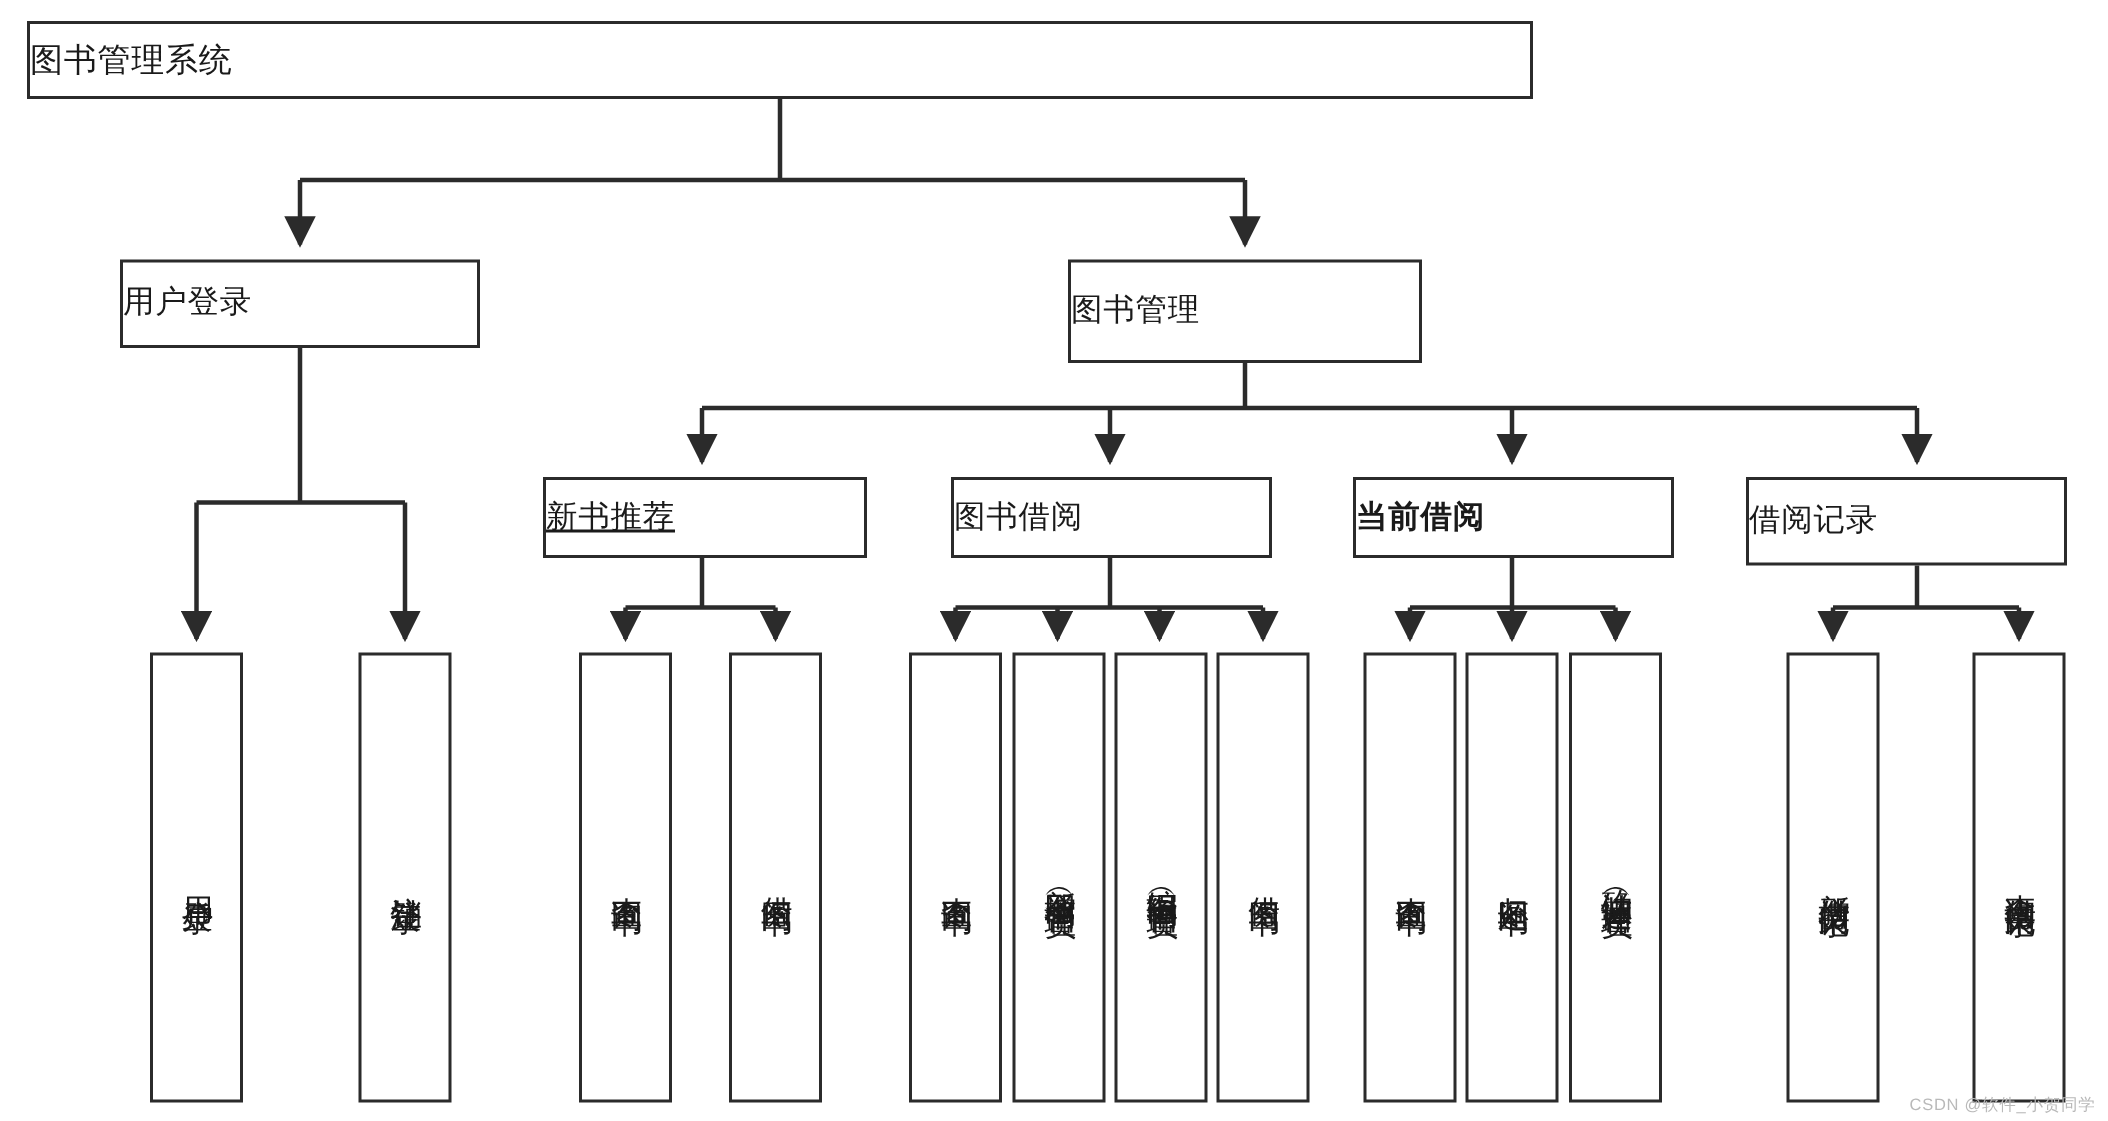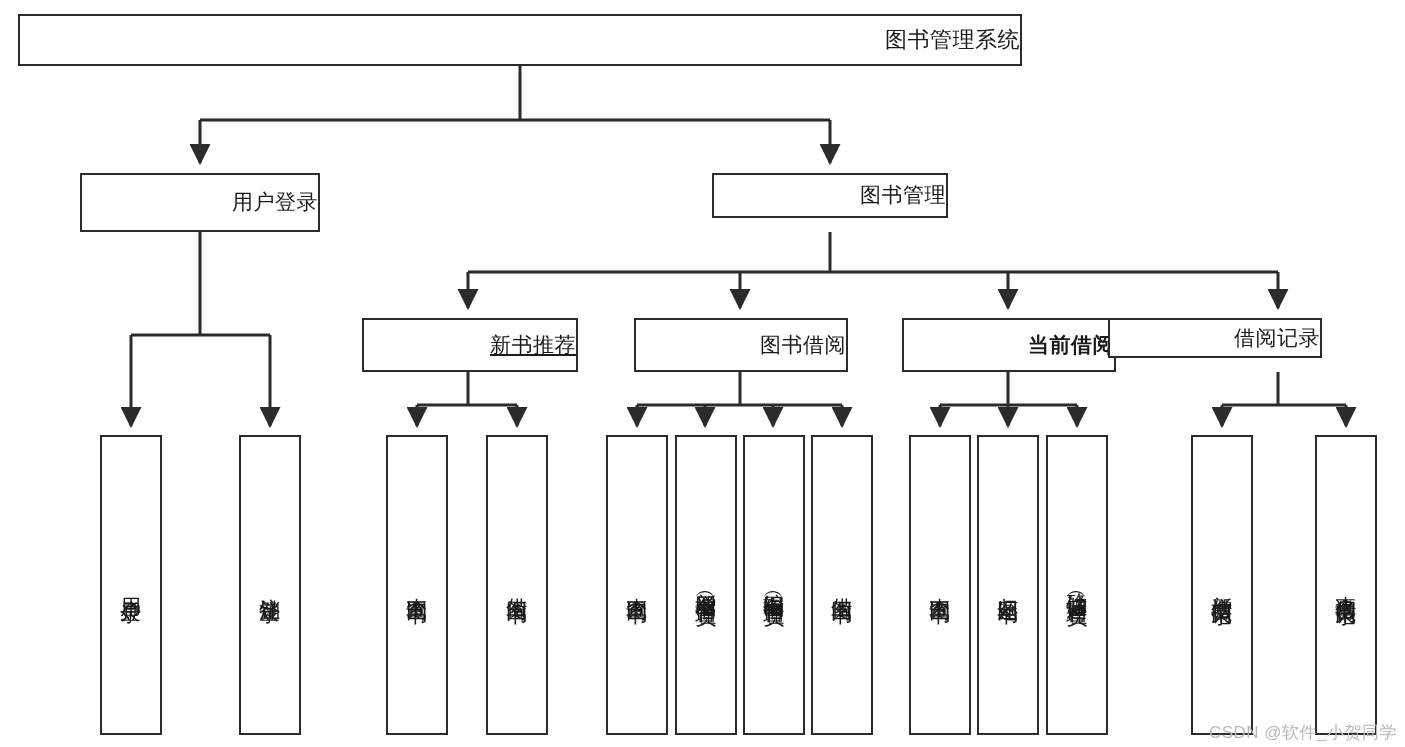--- a/index.html
+++ b/index.html
@@ -26,21 +26,21 @@
     height: 747px;
     pointer-events: none;
   }
   .node {
     position: absolute;
     box-sizing: border-box;
     background: #ffffff;
     border: 2px solid #2b2b2b;
     display: flex;
     align-items: center;
-    justify-content: flex-end;
+    justify-content: flex-start;
     color: #1a1a1a;
   }
   .node .node-label {
     display: block;
     text-align: center;
     line-height: 1.18;
     color: #1a1a1a;
   }
   
   .node.horiz .node-label {
@@ -62,21 +62,21 @@
     text-orientation: upright;
     font-size: 21px;
     line-height: 1.22;
     letter-spacing: 2px;
     white-space: nowrap;
   }
   #watermark {
     position: absolute;
     right: 8px;
     bottom: 3px;
-    font-size: 17px;
+    font-size: 11px;
     color: #b9b9b9;
     letter-spacing: 0.5px;
     white-space: nowrap;
     user-select: none;
   }
 </style>
 </head>
 <body>
 
 <div id="diagram-root">
@@ -131,34 +131,34 @@
     </g>
   </svg>
 
   <div class="node horiz root" style="left:18px; top:14px; width:1004px; height:52px;">
     <span class="node-label">图书管理系统</span>
   </div>
 
   <div class="node horiz" style="left:80px; top:173px; width:240px; height:59px;">
     <span class="node-label">用户登录</span>
   </div>
-  <div class="node horiz" style="left:712px; top:173px; width:236px; height:45px;">
+  <div class="node horiz" style="left:712px; top:173px; width:236px; height:69px;">
     <span class="node-label">图书管理</span>
   </div>
 
   <div class="node horiz" style="left:362px; top:318px; width:216px; height:54px;text-decoration:underline;">
     <span class="node-label">新书推荐</span>
   </div>
   <div class="node horiz" style="left:634px; top:318px; width:214px; height:54px;">
     <span class="node-label">图书借阅</span>
   </div>
   <div class="node horiz" style="left:902px; top:318px; width:214px; height:54px;font-weight:bold;">
     <span class="node-label">当前借阅</span>
   </div>
-  <div class="node horiz" style="left:1108px; top:318px; width:214px; height:40px;">
+  <div class="node horiz" style="left:1164px; top:318px; width:214px; height:59px;">
     <span class="node-label">借阅记录</span>
   </div>
 
   <div class="node vert" style="left:100px; top:435px; width:62px; height:300px;">
     <span class="node-label">用户登录</span>
   </div>
   <div class="node vert" style="left:239px; top:435px; width:62px; height:300px;">
     <span class="node-label">注销登录</span>
   </div>
 

